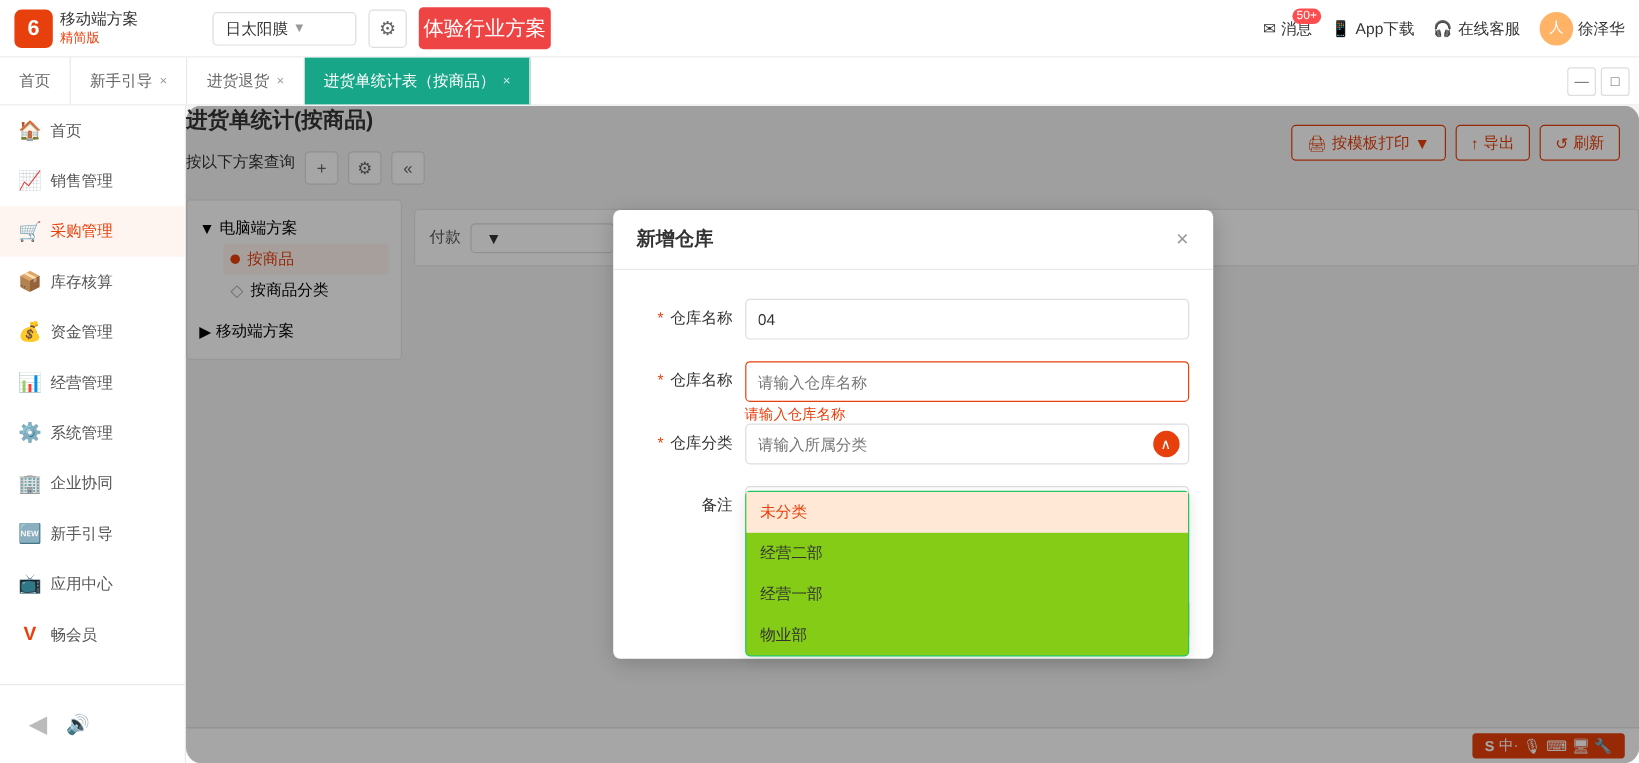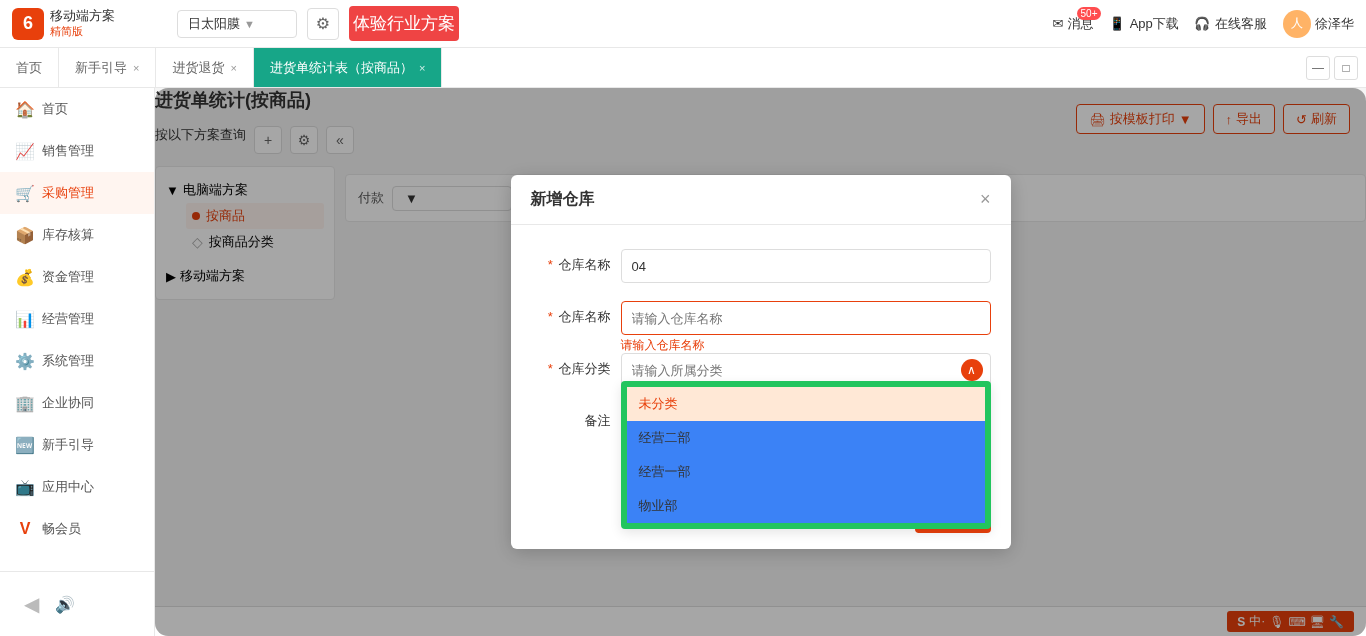--- a/index.html
+++ b/index.html
@@ -245,22 +245,22 @@
       padding: 0 32px 0 10px; font-size: 13px; outline: none; color: #999;
       background: #fff;
     }
     .form-select-arrow {
       position: absolute; right: 8px; top: 50%; transform: translateY(-50%);
       width: 22px; height: 22px; background: #e8400c; border-radius: 50%;
       display: flex; align-items: center; justify-content: center;
       color: #fff; font-size: 12px; cursor: pointer;
     }
     .dropdown-list {
-      position: absolute; top: 28px; left: 0; right: 0;
-      background: #3b82f6; border: 6px solid #22c55e; border-radius: 4px;
+      position: absolute; top: 56px; left: 0; right: 0;
+      background: #84cc16; border: 1px solid #22c55e; border-radius: 4px;
       box-shadow: 0 4px 12px rgba(0,0,0,0.1); z-index: 200;
     }
     .dropdown-item {
       padding: 8px 12px; font-size: 13px; color: #333; cursor: pointer;
     }
     .dropdown-item.selected { background: #ffe8d6; color: #e8400c; }
     .modal-footer {
       display: flex; justify-content: flex-end; gap: 10px;
       padding: 16px 20px;
     }

